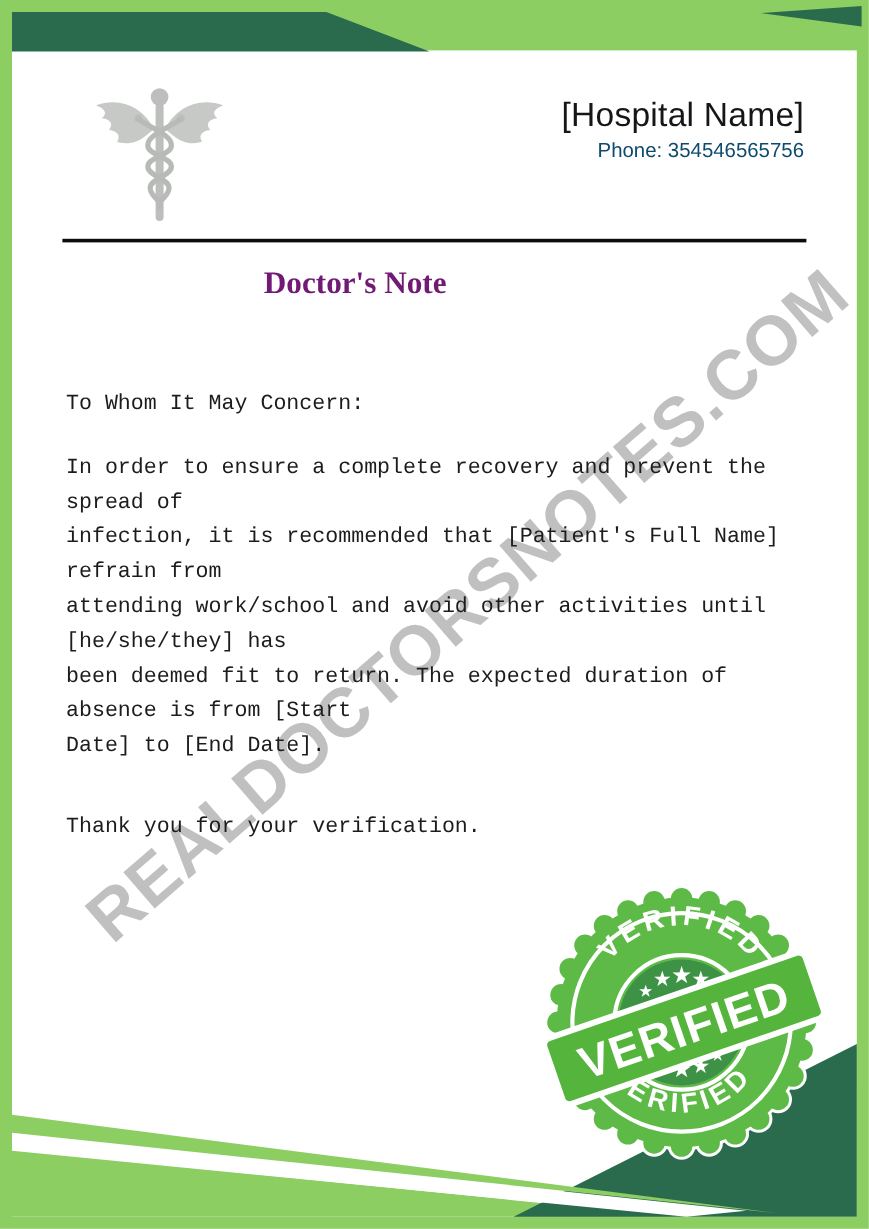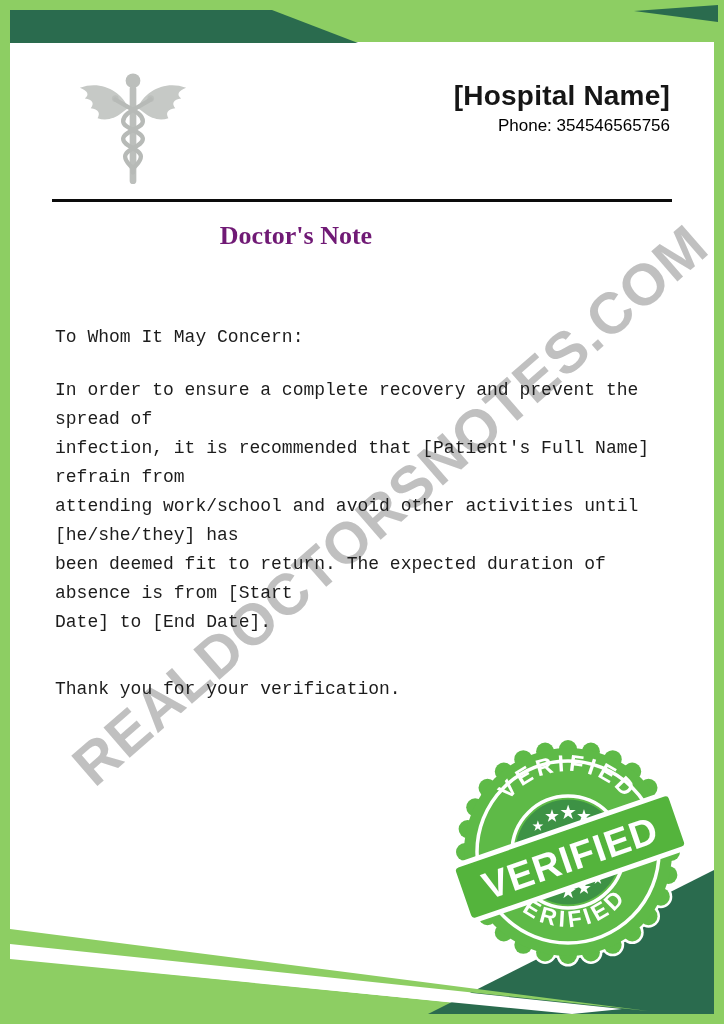--- a/index.html
+++ b/index.html
@@ -9,22 +9,22 @@
     font-family:"Liberation Sans",sans-serif;
   }
   .layer{position:absolute;left:0;top:0;width:724px;height:1024px;}
   svg{display:block;}
 
   
   .logo{position:absolute;left:74px;top:66px;width:118px;height:128px;z-index:3;}
   .header-text{
     position:absolute;right:54px;top:78px;z-index:3;text-align:right;color:#161616;
   }
-  .hospital-name{font-size:28px;font-weight:bold;line-height:36px;letter-spacing:.2px;}
-  .contact-line{font-size:17px;line-height:23px;color:#000000;}
+  .hospital-name{font-size:28px;font-weight:normal;line-height:36px;letter-spacing:.2px;}
+  .contact-line{font-size:17px;line-height:23px;color:#0c4a6e;}
   .divider{
     position:absolute;left:52px;top:199px;width:620px;height:3px;background:#0c0c0c;z-index:3;
   }
   .note-title{
     position:absolute;left:10px;top:221px;width:572px;text-align:center;z-index:3;
     font-family:"Liberation Serif",serif;font-weight:bold;font-size:26px;color:#701a75;
   }
 
   
   .letter-body{

